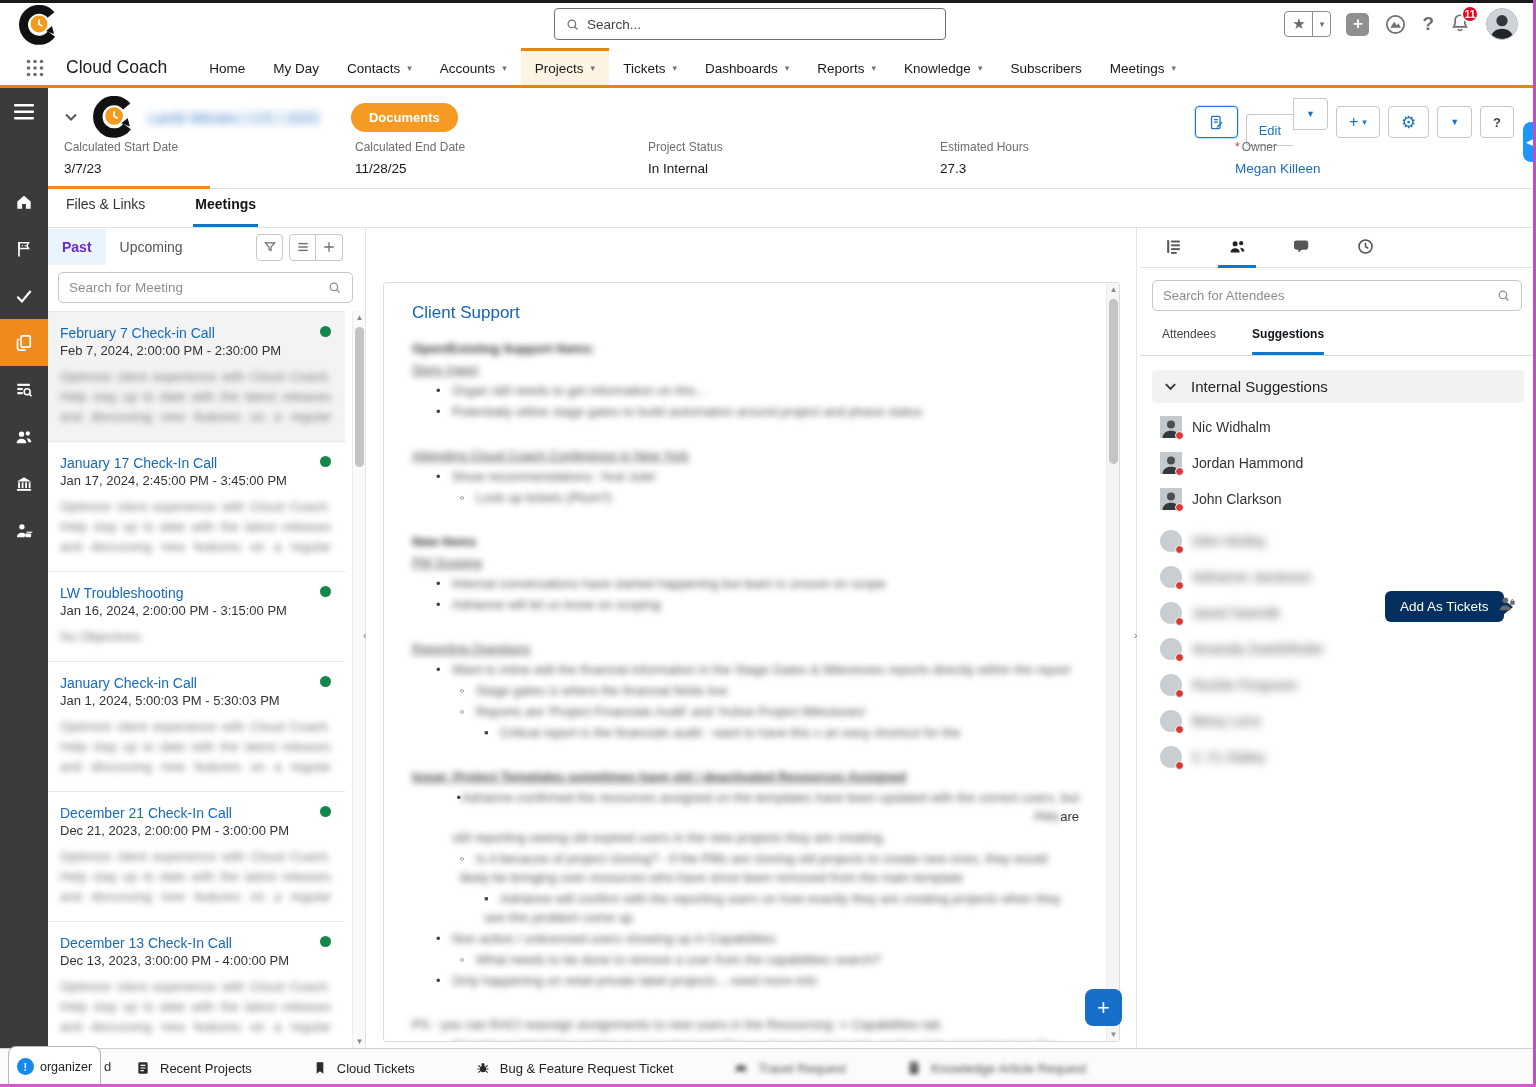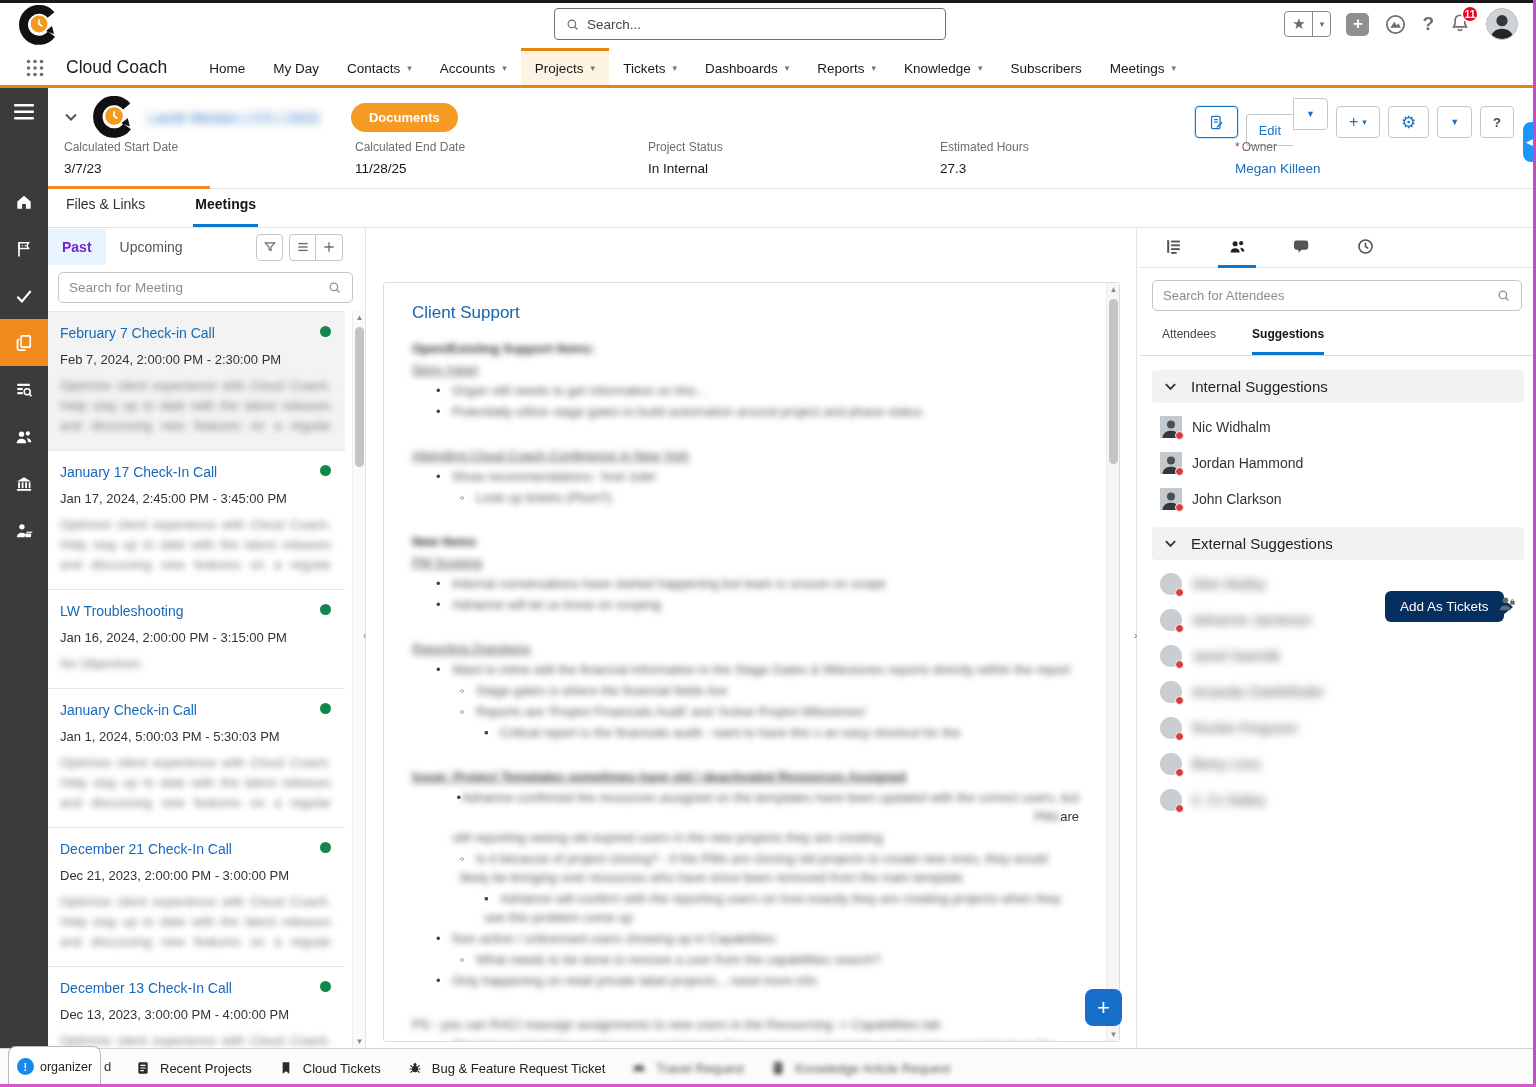--- a/index.html
+++ b/index.html
@@ -99,21 +99,21 @@
   .sm-pair .sm-btn:last-child{border-radius:0 4px 4px 0;border-left:none;}
   .mt-search{margin:6px 12px 8px 10px;height:31px;border:1px solid #c6c6c6;border-radius:5px;display:flex;align-items:center;padding:0 10px;}
   .mt-search input{border:none;outline:none;flex:1;font-size:13.5px;color:#333;font-family:"Liberation Sans",sans-serif;}
   .mt-search input::placeholder{color:#8d8d8d;}
   .mt-search .ico{width:15px;height:15px;color:#8d8d8d;}
   .mt-list{position:absolute;left:0;top:83px;bottom:0;width:297px;overflow:hidden;border-top:1px solid #e7e7e7;}
   .mcard{padding:12px 14px 14px 12px;border-bottom:1px solid #e7e7e7;position:relative;background:#fff;cursor:pointer;}
   .mcard.sel{background:#f3f3f3;}
   .mtitle{font-size:14px;color:#1669bb;cursor:pointer;padding-right:26px;line-height:18px;}
   .mdot{position:absolute;right:14px;top:14px;width:11px;height:11px;border-radius:50%;background:#13874b;}
-  .mtime{font-size:13px;color:#333;margin-top:10px;}
+  .mtime{font-size:13px;color:#333;margin-top:1px;}
   .mdesc{font-size:13px;color:#7a7a7a;margin-top:9px;line-height:20px;height:60px;overflow:hidden;filter:blur(3px);text-align:justify;}
   .mdesc.short{height:20px;}
   .mt-scroll{position:absolute;right:0;top:83px;bottom:0;width:13px;background:#fafafa;border-left:1px solid #ededed;}
   .mt-scroll .arr{width:13px;height:13px;color:#8a8a8a;font-size:8px;display:flex;align-items:center;justify-content:center;}
   .mt-scroll .arr.dn{position:absolute;bottom:0;}
   .mt-thumb{position:absolute;left:2px;top:16px;width:9px;height:140px;background:#c4c4c4;border-radius:5px;}
 
   
   .mi-panel{flex:1;background:#fff;position:relative;overflow:hidden;}
   .mi-tabs{height:40px;display:flex;align-items:flex-end;padding-left:28px;gap:34px;border-bottom:1px solid #e4e4e4;}
@@ -161,21 +161,21 @@
   .tooltip{position:absolute;left:245px;top:363px;background:#052f5f;color:#fff;font-size:13.5px;border-radius:6px;padding:8px 15px;white-space:nowrap;z-index:8;}
   .tooltip:after{content:"";position:absolute;right:-9px;top:50%;margin-top:-8px;border-left:10px solid #052f5f;border-top:8px solid transparent;border-bottom:8px solid transparent;}
   .tt-icon{position:absolute;left:357px;top:366px;width:20px;height:20px;color:#6b6b6b;z-index:8;}
 
   
   .utilbar{position:absolute;left:0;top:1048px;width:1536px;height:39px;background:#fbfbfb;border-top:1px solid #cecece;display:flex;align-items:center;}
   .org-pop{position:absolute;left:8px;top:-3px;width:93px;height:40px;background:#fff;border:1px solid #b9b9b9;border-bottom:none;border-radius:8px 8px 0 0;display:flex;align-items:center;justify-content:center;gap:6px;cursor:pointer;}
   .org-ico{width:17px;height:17px;border-radius:50%;background:#1589ee;color:#fff;font-size:11px;font-weight:700;display:flex;align-items:center;justify-content:center;flex:none;}
   .org-label{font-size:12.5px;color:#222;}
   .util-frag{position:absolute;left:104px;top:10px;font-size:13px;color:#333;}
-  .util-items{display:flex;align-items:center;gap:26px;margin-left:135px;}
+  .util-items{display:flex;align-items:center;gap:60px;margin-left:135px;}
   .util-item{display:flex;align-items:center;gap:9px;font-size:13px;color:#222;cursor:pointer;white-space:nowrap;}
   .util-item .ico{width:16px;height:16px;color:#2b2b2b;}
   .util-item.rx{filter:blur(2.5px);color:#555;}
 </style>
 </head>
 <body>
 
 <div class="app">
   <div class="frame-top"></div>
   <div class="frame-right"></div>
@@ -691,28 +691,20 @@
           <div class="p-row">
             <span class="p-av"><span class="ph"><svg viewBox="0 0 22 22">
                   <rect width="22" height="22" fill="#c3c9cd"></rect>
                   <circle cx="11" cy="8.5" r="4" fill="#4a4f54"></circle>
                   <path d="M2.5 22c0-4.7 3.8-7.3 8.5-7.3s8.5 2.6 8.5 7.3" fill="#33383d"></path>
                 </svg></span><span class="presence"></span></span>
             <span class="p-name">John Clarkson</span>
           </div>
         </div>
 
-      <div class="sec-head" style="margin-top:10px;">
-        <span class="ico">
-            <svg viewBox="0 0 14 14">
-              <path d="M2 4.5 L7 9.5 L12 4.5" fill="none" stroke="currentColor" stroke-width="2"></path>
-            </svg>
-          </span>
-        <span class="sec-title">External Suggestions</span>
-      </div>
       <div id="ext-people" style="margin-top:6px;">
           <div class="p-row">
             <span class="p-av ext"><span class="ph"></span><span class="presence"></span></span>
             <span class="p-name rx">Glen Mulloy</span>
           </div>
           <div class="p-row">
             <span class="p-av ext"><span class="ph"></span><span class="presence"></span></span>
             <span class="p-name rx">Adrianne Jamieson</span>
           </div>
           <div class="p-row">

